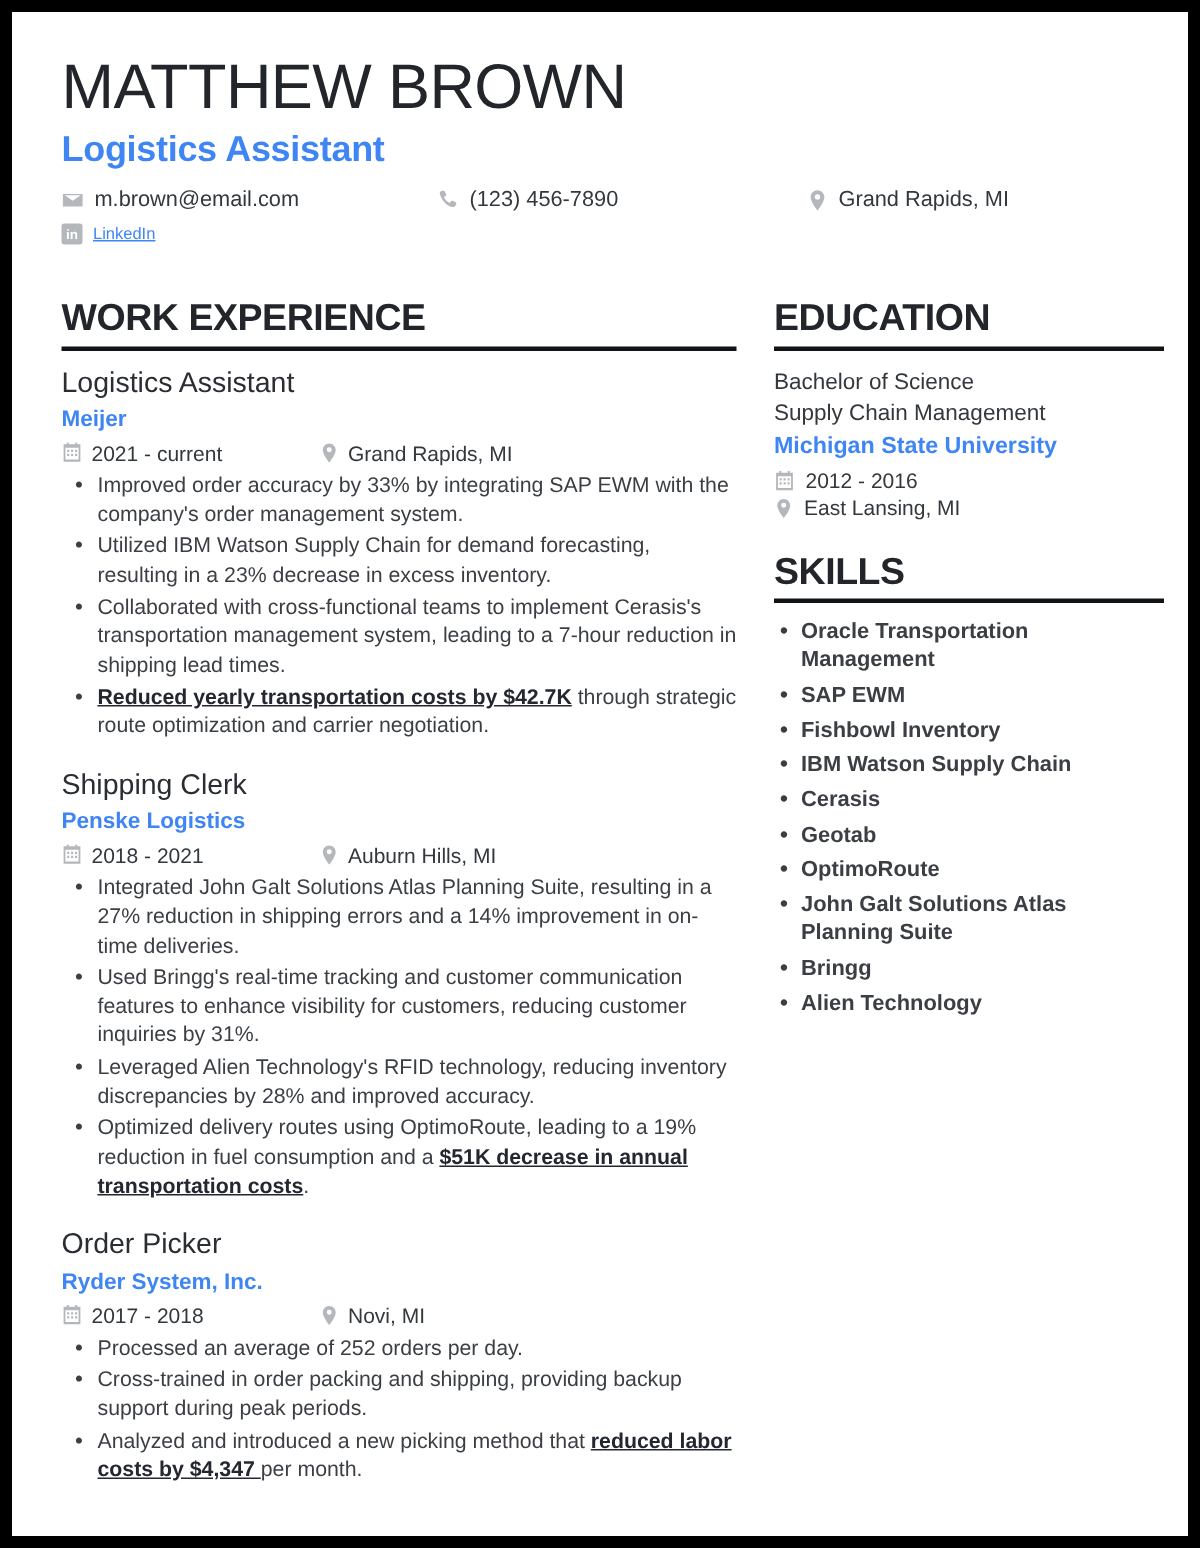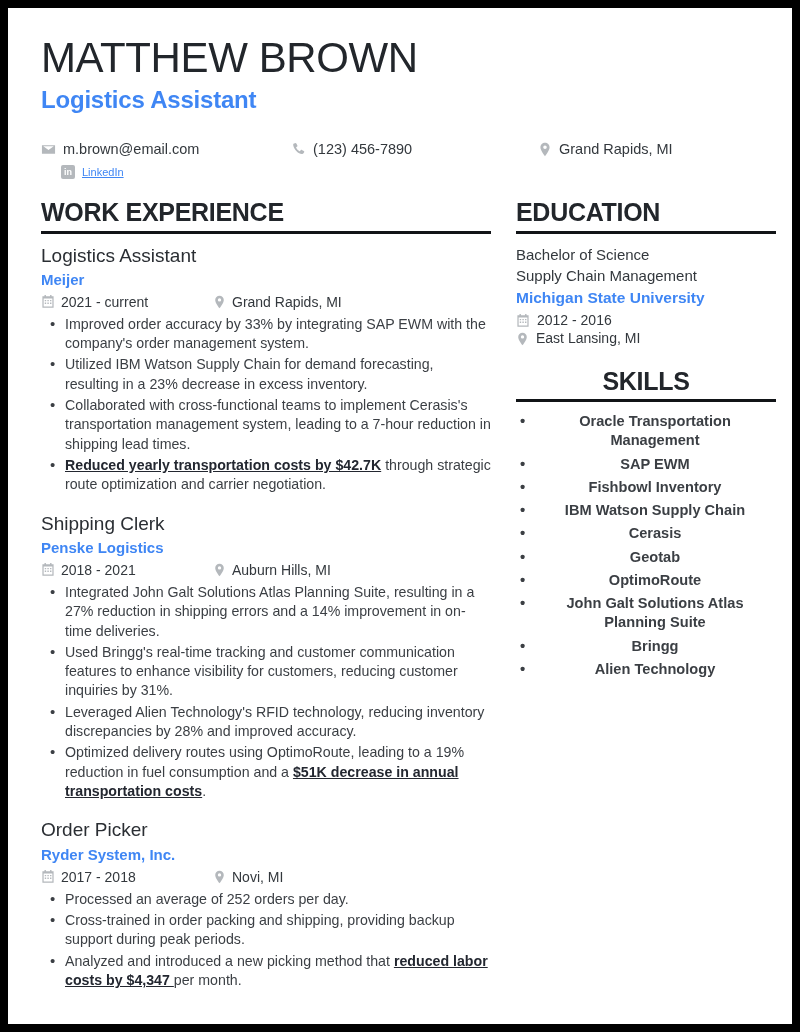--- a/index.html
+++ b/index.html
@@ -49,21 +49,21 @@
     height: 23px;
   }
   .contact-row2 {
     margin-top: 1px;
     position: relative;
     height: 23px;
   }
 
   .contact-item {
     position: absolute;
-    top: 16px;
+    top: 0;
     display: flex;
     align-items: center;
     gap: 7px;
     font-size: 14.5px;
     color: #33383d;
     white-space: nowrap;
   }
   .c-email  { left: 0px; }
   .c-phone  { left: 250px; }
   .c-loc    { left: 497px; }
@@ -99,21 +99,21 @@
     font-weight: 700;
     color: #22262b;
     letter-spacing: -0.3px;
     line-height: 1.1;
   }
   .section-rule {
     border-bottom: 3px solid #111417;
     margin-top: 4px;
     margin-bottom: 10px;
   }
-  .section + .section { margin-top: 22px; text-align: center; }
+  .section + .section { margin-top: 22px; }
 
   
   .job { margin-bottom: 17px; }
   .job:last-child { margin-bottom: 0; }
 
   .job-role {
     font-size: 19px;
     font-weight: 400;
     color: #2a2e33;
     line-height: 1.25;
@@ -211,21 +211,20 @@
     display: inline-block;
     width: 14px; height: 14px;
     background: #b4b8bc;
     color: #ffffff;
     font-size: 9px;
     font-weight: 700;
     line-height: 14px;
     text-align: center;
     border-radius: 2px;
     flex: 0 0 auto;
-    margin-left: 20px;
   }
 </style>
 </head>
 <body>
 
 <div id="page">
 
   <div id="header">
 
     <div class="name">MATTHEW BROWN</div>

